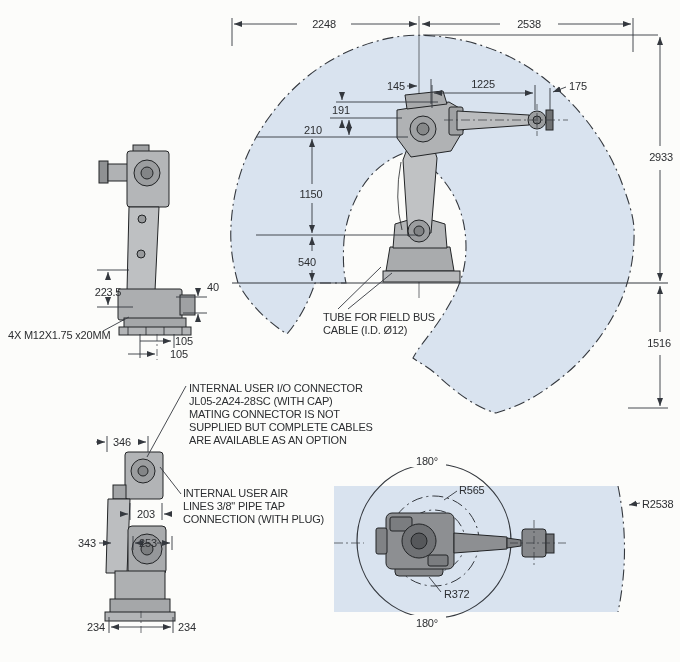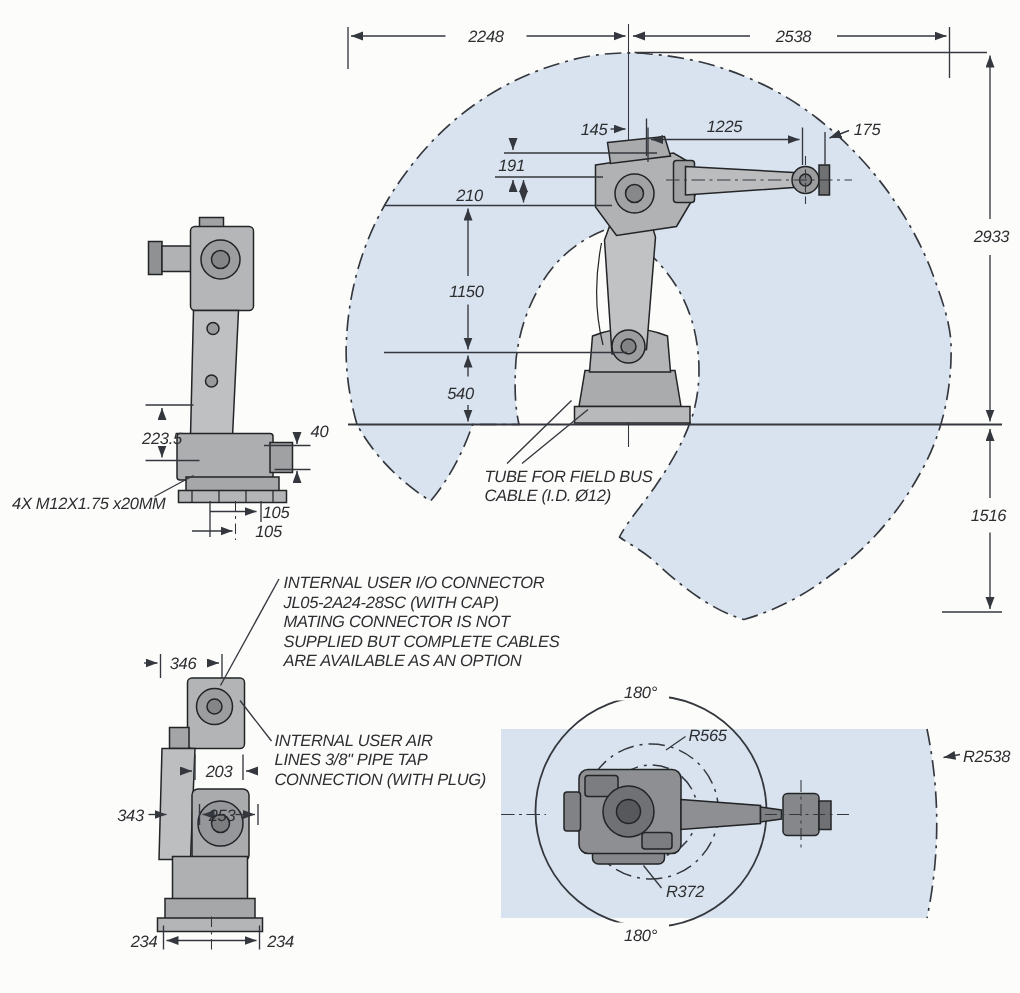--- a/index.html
+++ b/index.html
@@ -3,21 +3,21 @@
 <meta charset="utf-8">
 <style>
   :root{
     --envelope:#d9e3ef;
     --stroke:#34383e;
     --text:#2c2e31;
     --bg:#fcfcfa;
   }
   html,body{margin:0;padding:0;background:var(--bg);}
   .stage{position:relative;width:680px;height:662px;background:var(--bg);overflow:hidden;
-         font-family:"Liberation Sans",sans-serif;font-style:italic;}
+         font-family:"Liberation Sans",sans-serif;}
   svg{display:block;}
   .env{fill:var(--envelope);stroke:var(--stroke);stroke-width:1.1;
        stroke-dasharray:11 4 2 4;}
   .envarc{fill:none;stroke:var(--stroke);stroke-width:1.1;stroke-dasharray:11 4 2 4;}
   .dash{fill:none;stroke:var(--stroke);stroke-width:1;stroke-dasharray:11 4 2 4;}
   .thin{fill:none;stroke:var(--stroke);stroke-width:0.9;}
   .solid{fill:none;stroke:var(--stroke);stroke-width:1.2;}
   .cl{fill:none;stroke:var(--stroke);stroke-width:0.7;}
   .dim{font-size:11px;fill:var(--text);letter-spacing:-0.2px;}
   .note{font-size:11px;fill:var(--text);letter-spacing:-0.2px;}

